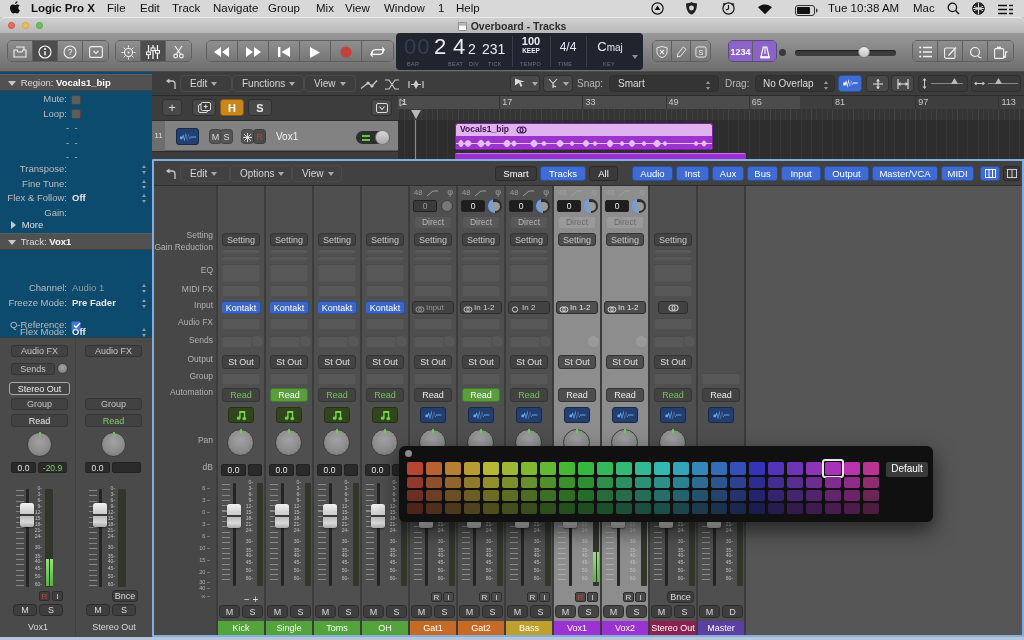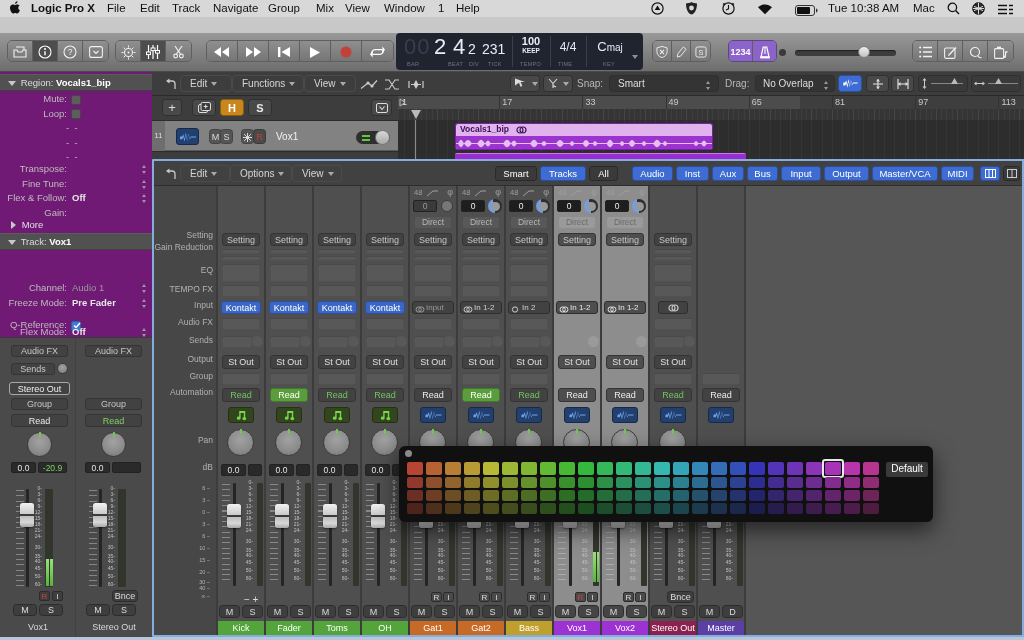--- a/index.html
+++ b/index.html
@@ -26,21 +26,21 @@
  color:#f0f0f0}
 .tbb:last-child{border-right:none}
 .tbb.on{background:#4d4d4d}
 .tbb svg{display:block}
 
 #lcd{position:absolute;left:396px;top:33px;width:247px;height:37px;background:#20242f;
  border-radius:4px;color:#e8ecf8;overflow:hidden}
 .lcdlab{position:absolute;font-size:5.5px;color:#6d7489;letter-spacing:.3px}
 .lcddiv{position:absolute;top:3px;bottom:3px;width:1px;background:#3a3f4e}
 
-#inspector{position:absolute;left:0;top:72px;width:172px;height:565px;background:#701a75;
+#inspector{position:absolute;left:0;top:72px;width:172px;height:565px;background:#0c4a6e;
  color:#ccc;font-size:9.5px}
 .ihead{position:absolute;left:0;width:152px;height:17px;background:#515151;
  border-top:1px solid #5c5c5c;border-bottom:1px solid #404040;color:#ddd;line-height:16px}
 .irow{position:absolute;left:0;width:152px;height:14.5px;line-height:14.5px}
 .ilab{position:absolute;right:85px;text-align:right;color:#bdbdbd;white-space:nowrap}
 .ival{position:absolute;left:72px;color:#e8e8e8;white-space:nowrap}
 .chk{position:absolute;left:71px;top:2.5px;width:10px;height:10px;border-radius:2px;
  background:#5d5d5d;border:1px solid #454545}
 .stepper{position:absolute;right:4px;top:3px;width:7px;height:9px}
 .stepper:before{content:"";position:absolute;left:1px;top:0;border-left:2.5px solid transparent;
@@ -150,20 +150,29 @@
 <div class="mi" style="left:972px;top:2px"><svg width="13" height="13" viewBox="0 0 13 13">
           <circle cx="6.5" cy="6.5" r="5.8" fill="#2a2a2a"></circle>
           <circle cx="6.5" cy="6.5" r="5.8" fill="none" stroke="#111"></circle>
           <path d="M2 4.2c2.6 2 6.4 2 9 0M2 8.8c2.6-2 6.4-2 9 0" stroke="#d8d8d8" stroke-width="1" fill="none"></path>
           <path d="M6.5.7v11.6M1 6.5h11" stroke="#d8d8d8" stroke-width="1"></path>
         </svg></div>
 <div class="mi" style="left:998px;top:3px"><svg width="15" height="11" viewBox="0 0 15 11">
           <path d="M0 1.5h9M0 5.5h9M0 9.5h9M11 1.5h4M11 5.5h4M11 9.5h4" stroke="#111" stroke-width="1.4"></path>
         </svg></div>
 </div>
+<div id="titlebar">
+<div class="tl" style="left:8px;background:#ed6a5e;border:0.5px solid #ce5347"></div>
+<div class="tl" style="left:22px;background:#f5bf4f;border:0.5px solid #d6a243"></div>
+<div class="tl" style="left:36px;background:#61c554;border:0.5px solid #58a942"></div>
+<div id="wintitle"><svg width="9" height="9" viewBox="0 0 9 9" style="vertical-align:-1px;margin-right:4px">
+          <rect x="0.5" y="0.5" width="8" height="8" rx="1" fill="#fafafa" stroke="#888"></rect>
+          <rect x="0.5" y="0.5" width="8" height="2.6" fill="#bbb" stroke="#888" stroke-width="0.5"></rect>
+        </svg><b style="color:#2e2e2e">Overboard - Tracks</b></div>
+</div>
 <div id="toolbar">
 <div class="tbgrp" style="left:7px">
 <div class="tbb">
           <svg width="14" height="12" viewBox="0 0 14 12">
             <path d="M1 4h3l1 2h4l1-2h3v7H1z" fill="none" stroke="#f0f0f0" stroke-width="1.1"></path>
             <path d="M3 1h8v3" fill="none" stroke="#f0f0f0" stroke-width="1.1"></path>
           </svg>
         </div>
 <div class="tbb on">
           <svg width="14" height="14" viewBox="0 0 14 14">
@@ -688,21 +697,21 @@
           <svg width="10" height="9" viewBox="0 0 10 9">
             <rect x="0.5" y="0.5" width="9" height="8" fill="none" stroke="#ccc"></rect>
             <path d="M5 0.5v8" stroke="#ccc"></path>
           </svg>
         </div>
 </div>
 <div id="mxlabels">
 <div class="mxlab" style="top:44px">Setting</div>
 <div class="mxlab" style="top:56px">Gain Reduction</div>
 <div class="mxlab" style="top:79px">EQ</div>
-<div class="mxlab" style="top:98px">TEMPO FX</div>
+<div class="mxlab" style="top:98px">MIDI FX</div>
 <div class="mxlab" style="top:114px">Input</div>
 <div class="mxlab" style="top:131px">Audio FX</div>
 <div class="mxlab" style="top:149px">Sends</div>
 <div class="mxlab" style="top:168px">Output</div>
 <div class="mxlab" style="top:185px">Group</div>
 <div class="mxlab" style="top:201px">Automation</div>
 <div class="mxlab" style="top:249px">Pan</div>
 <div class="mxlab" style="top:276px">dB</div>
 <div class="mxlab" style="top:299px;right:8px;font-size:5.5px">6 –</div>
 <div class="mxlab" style="top:311px;right:8px;font-size:5.5px">3 –</div>
@@ -811,21 +820,21 @@
           <div class="abs" style="right:1px;top:77.5px">45-</div>
           <div class="abs" style="right:1px;top:85.5px">50-</div>
           <div class="abs" style="right:1px;top:93.5px">60-</div>
         </div>
         <div class="ladder" style="left:4px;top:298px;height:99px"></div>
         <div class="ftrack" style="left:15px;top:297px;height:103px"></div>
         <div class="fcap" style="left:9px;top:318px"></div>
         <div class="meter" style="left:39px;top:297px;width:6px;height:103px"></div>
         <div class="msb" style="left:1px;top:419px;width:21px;height:13px;line-height:12px;background:#3e3e3e">M</div>
         <div class="msb" style="left:24px;top:419px;width:21px;height:13px;line-height:12px;background:#3e3e3e">S</div>
-        <div class="namebar" style="background:#53a53b;color:#fff">Fader</div>
+        <div class="namebar" style="background:#53a53b;color:#fff">Single</div>
       </div>
       <div class="strip" style="left:160px">
         <div class="btn" style="left:4px;top:47px;width:38px;height:13px;line-height:12px;background:#424242">Setting</div>
         <div class="slot" style="left:4px;top:63px;width:38px;height:5px"></div>
         <div class="slot" style="left:4px;top:70px;width:38px;height:5px"></div>
         <div class="slot" style="left:4px;top:78px;width:38px;height:18px"></div>
         <div class="slot" style="left:4px;top:99px;width:38px;height:12px"></div>
         <div class="bluebtn" style="left:3px;top:115px;width:40px;height:13px;line-height:12px">Kontakt</div>
         <div class="slot" style="left:4px;top:132px;width:38px;height:12px"></div>
         <div class="slot" style="left:4px;top:150px;width:30px;height:12px"></div>

